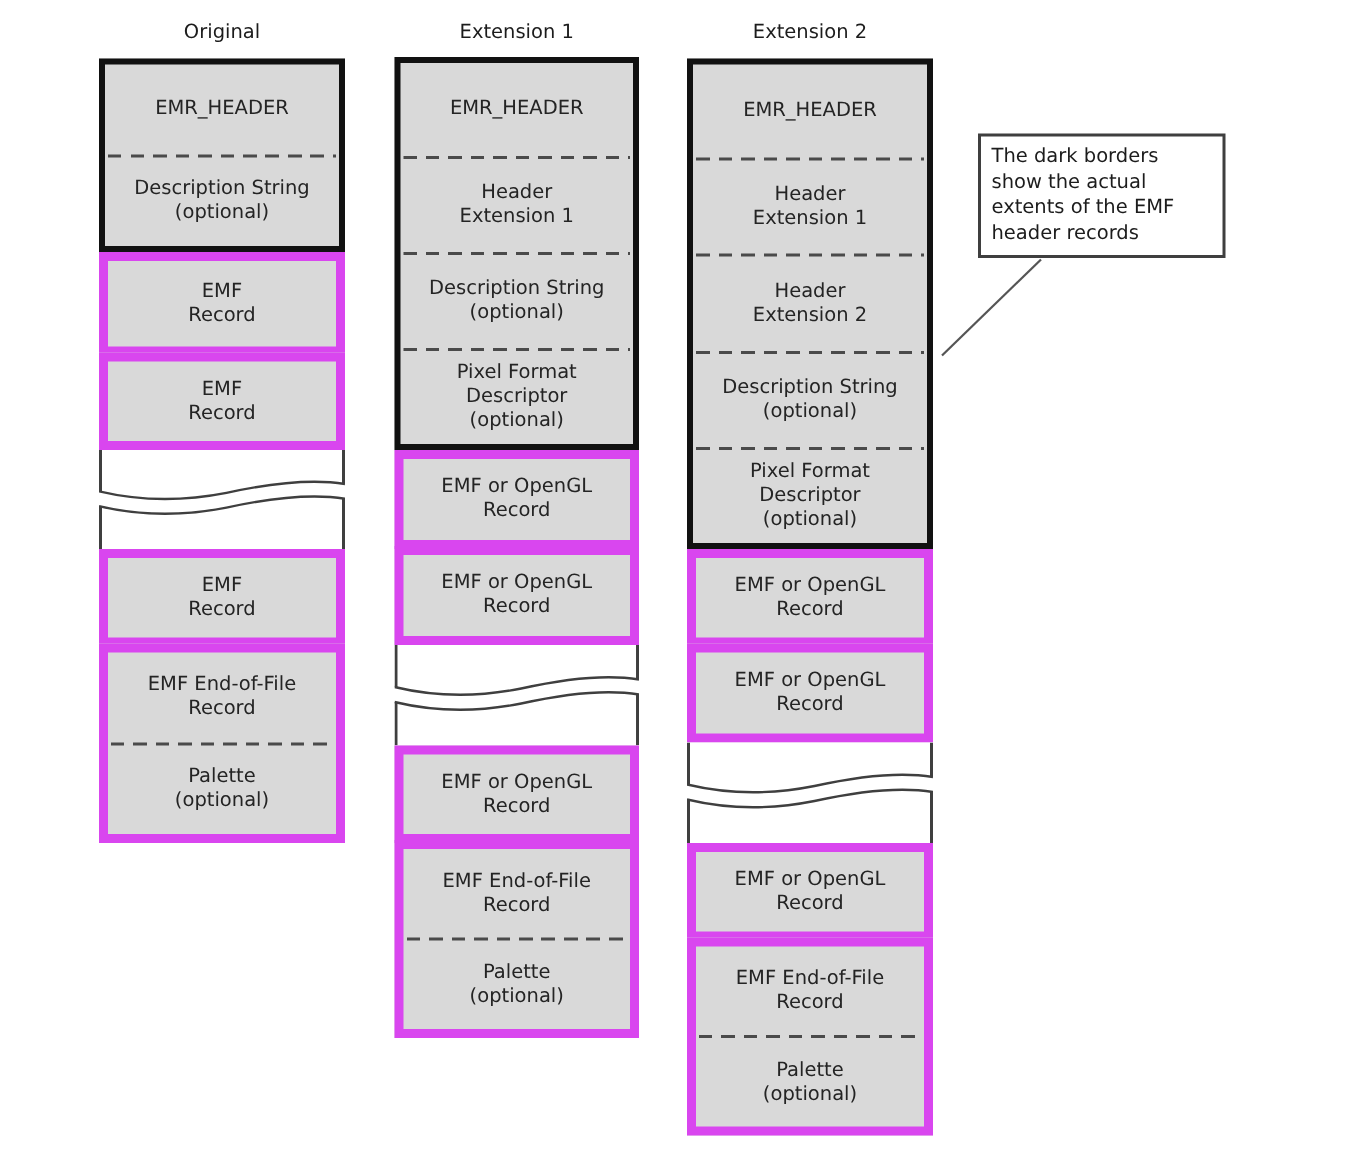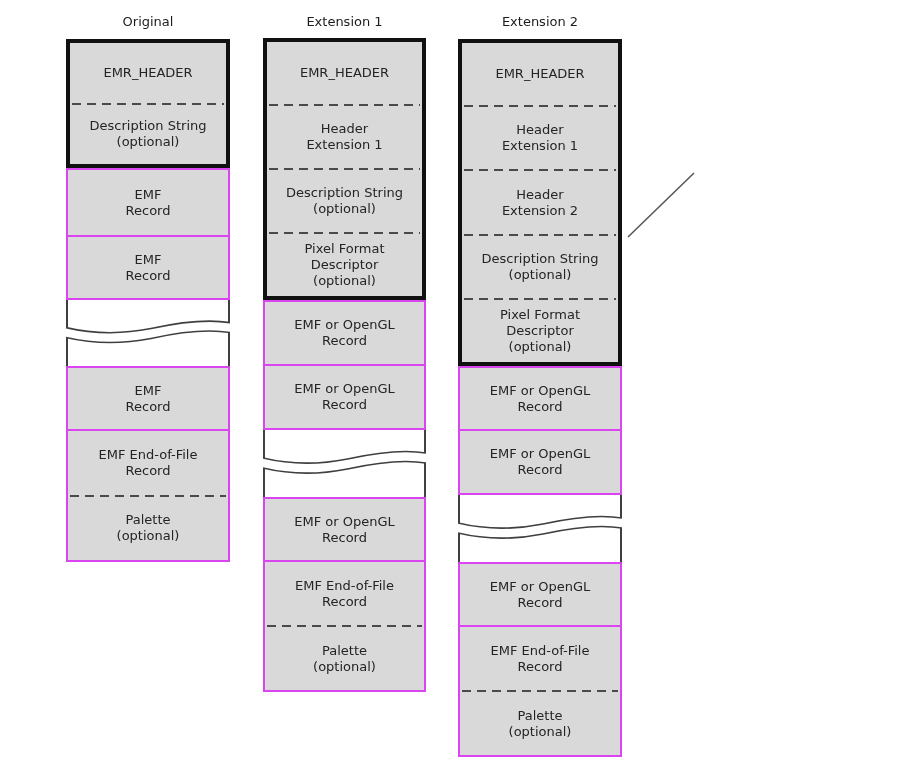--- a/index.html
+++ b/index.html
@@ -19,21 +19,21 @@
     left: 0; width: 100%;
     text-align: center;
     font-size: 13px;
     color: #1c1c1c;
     white-space: nowrap;
   }
   .box {
     position: absolute;
     left: 0; width: 100%;
     background: #d9d9d9;
-    border: 2px solid #d946ef;
+    border: 6px solid #d946ef;
     box-sizing: border-box;
     display: flex;
     flex-direction: column;
   }
   .box.dark { border: 4px solid #111111; }
   .seg {
     flex: 1;
     display: flex;
     flex-direction: column;
     align-items: center;
@@ -277,19 +277,25 @@
         <span>Record</span>
       </div>
       <div class="dash"></div>
       <div class="seg">
         <span>Palette</span>
         <span>(optional)</span>
       </div>
     </div>
   </div>
 
+  <div class="note">
+    <span>The dark borders</span>
+    <span>show the actual</span>
+    <span>extents of the EMF</span>
+    <span>header records</span>
+  </div>
   <svg class="leader" viewBox="0 0 84 72">
     <line x1="74" y1="3" x2="8" y2="67"></line>
   </svg>
 
   <div class="edge-bar"></div>
 
 </div>
 
 </body></html>

